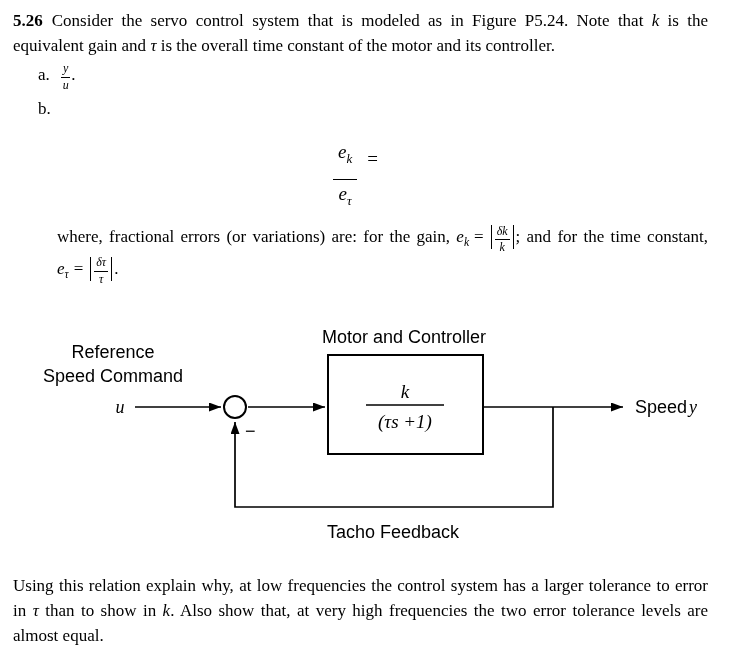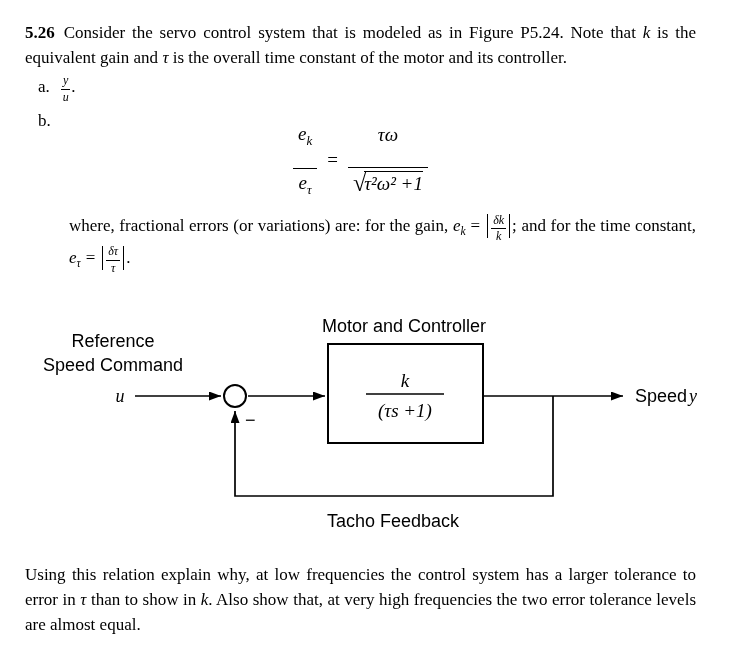--- a/index.html
+++ b/index.html
@@ -3,41 +3,41 @@
 <meta charset="utf-8">
 <style>
   html, body { margin: 0; padding: 0; }
   body {
     width: 734px; height: 657px; overflow: hidden;
     background: #ffffff; color: #000;
     font-family: "Liberation Serif", serif;
     font-size: 17px; line-height: 25px;
   }
   .page { padding: 8px 26px 0 13px; }
-  .para { margin: 12px; text-align: justify; }
+  .para { margin: 0; text-align: justify; }
   .intro { margin-bottom: 4px; }
   .pnum { font-weight: bold; margin-right: 9px; }
   .mi { font-style: italic; }
   sub { font-size: 0.68em; }
   sub .mi { font-style: italic; }
 
   .item { position: relative; padding-left: 47px; margin-bottom: 3px; text-align: justify; }
   .item-label { position: absolute; left: 25px; }
 
   
   .sfrac { display: inline-block; text-align: center; font-size: 12px; line-height: 1.15; vertical-align: -9px; margin: 0 1px; }
   .sfrac .sn { display: block; border-bottom: 1px solid #000; padding: 0 2px 1px; }
   .sfrac .sd { display: block; padding-top: 1px; }
   .vb { display: inline-block; width: 1px; height: 24px; background: #000; vertical-align: -7px; margin: 0 2px; }
   .eqi { margin: 0 5px; }
 
   
   .equation { display: flex; justify-content: center; align-items: center; margin: 18px 0 16px; font-size: 19px; line-height: 1.2; }
   .frac { display: inline-block; text-align: center; vertical-align: middle; }
-  .frac .num { display: block; border-bottom: 1.4px solid #000; padding: 0 5px 20px; }
+  .frac .num { display: block; border-bottom: 1.4px solid #000; padding: 0 5px 13px; margin-top: 30px; }
   .frac .den { display: block; padding: 3px 5px 0; white-space: nowrap; }
   .eqsign { margin: 0 10px; }
   .rt { font-style: normal; font-size: 1.28em; line-height: 1; display: inline-block; vertical-align: -1px; margin-right: -2px; }
   .rad { border-top: 1.4px solid #000; padding-top: 1px; }
 
   .where { padding-left: 44px; margin-bottom: 0; }
 
   .diagram { display: block; margin: 34px 0 0 0; }
   .dlabel { font-family: "Liberation Sans", sans-serif; font-size: 18px; fill: #000; }
   .dmath  { font-family: "Liberation Serif", serif; font-style: italic; font-size: 18px; fill: #000; }
@@ -63,24 +63,20 @@
   <div class="item">
     <span class="item-label">b.</span>
   </div>
 
   <div class="equation">
     <span class="frac">
       <span class="num"><span class="mi">e</span><sub><span class="mi">k</span></sub></span>
       <span class="den"><span class="mi">e</span><sub><span class="mi">τ</span></sub></span>
     </span>
     <span class="eqsign">=</span>
-    <span class="frac">
-      <span class="num"><span class="mi">τω</span></span>
-      <span class="den"><span class="rt">√</span><span class="rad mi">τ²ω² +1</span></span>
-    </span>
   </div>
 
   <p class="para where"><span>where, fractional errors (or variations) are: for the gain, </span><span class="mi">e</span><sub><span class="mi">k</span></sub><span class="eqi">=</span><span class="vb"></span><span class="sfrac"><span class="sn mi">δk</span><span class="sd mi">k</span></span><span class="vb"></span><span>; and for the time constant, </span><span class="mi">e</span><sub><span class="mi">τ</span></sub><span class="eqi">=</span><span class="vb"></span><span class="sfrac"><span class="sn mi">δτ</span><span class="sd mi">τ</span></span><span class="vb"></span><span>.</span></p>
 
   <svg class="diagram" width="734" height="234" viewBox="0 0 734 234">
     <defs>
       <marker id="ah" markerWidth="13" markerHeight="10" refX="12" refY="4.5" orient="auto" markerUnits="userSpaceOnUse">
         <path d="M0,0 L12,4.5 L0,9 Z" fill="#000"></path>
       </marker>
     </defs>

